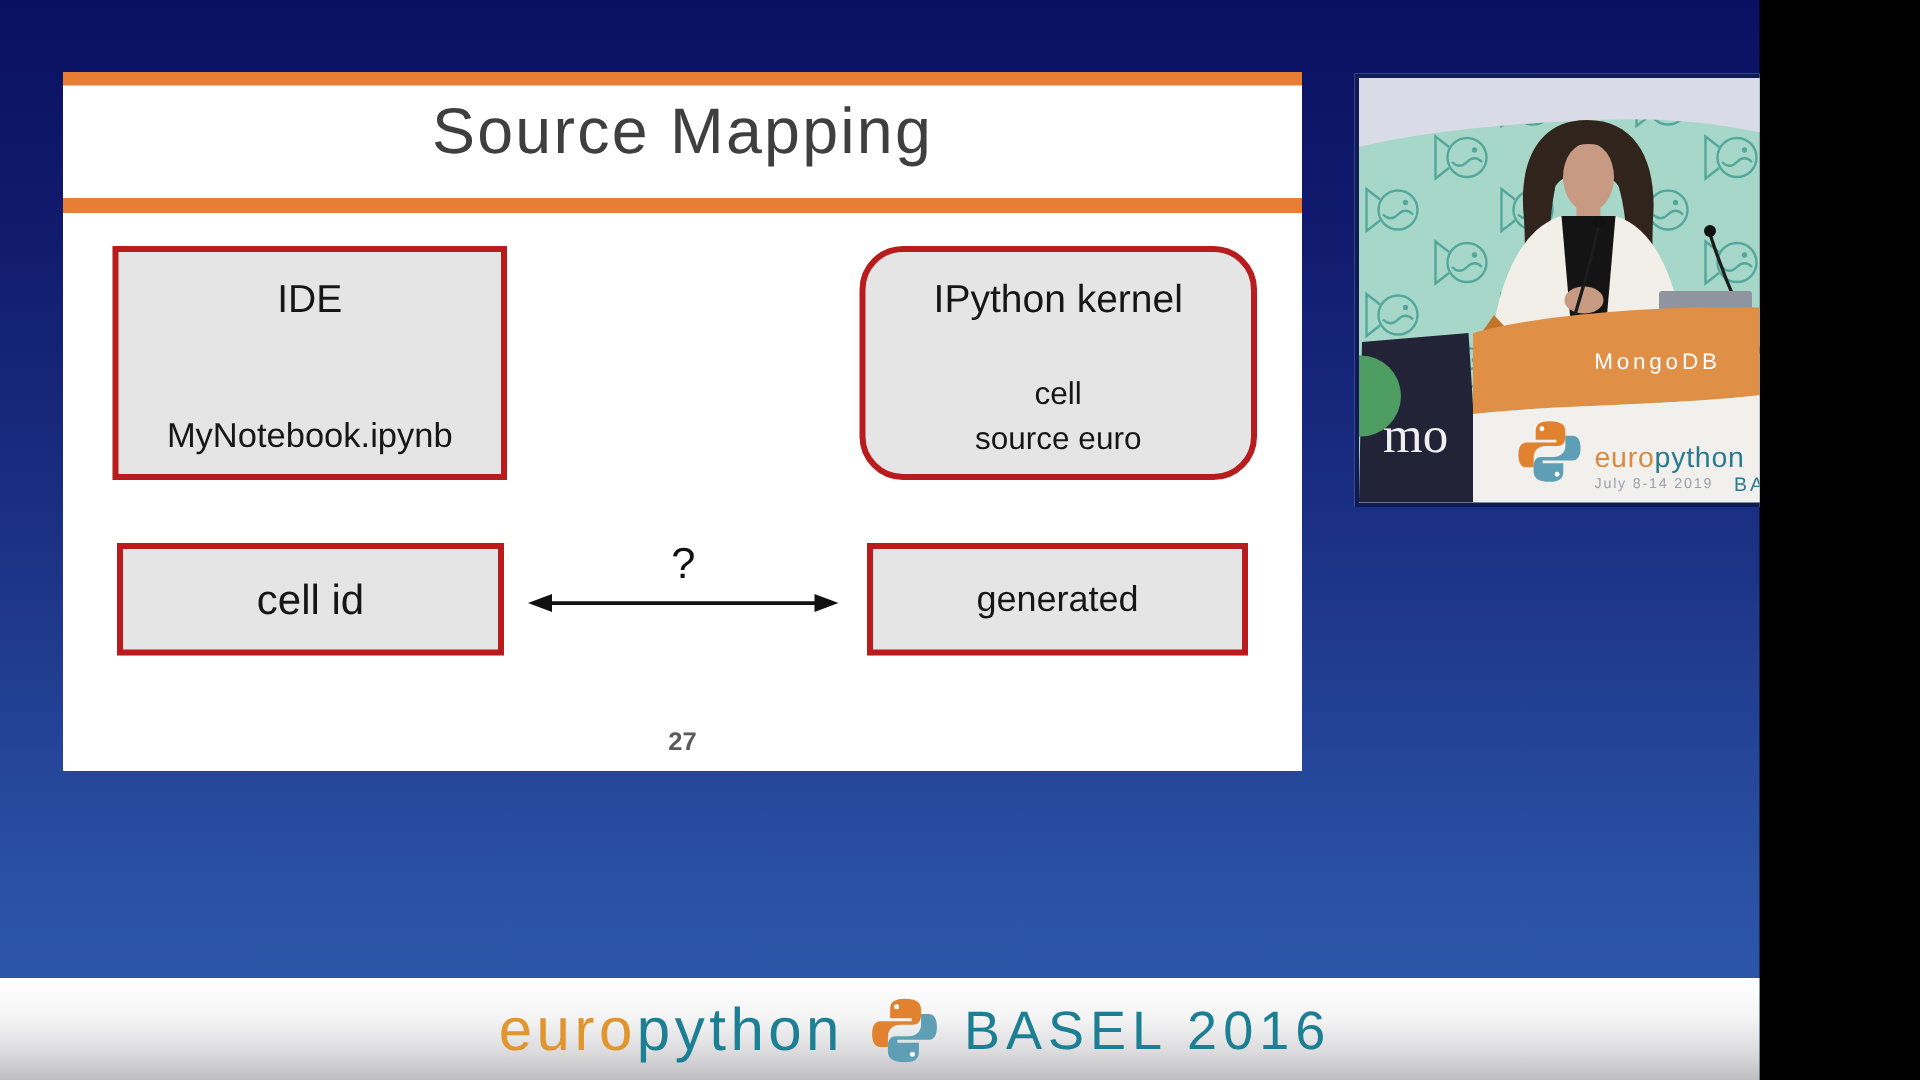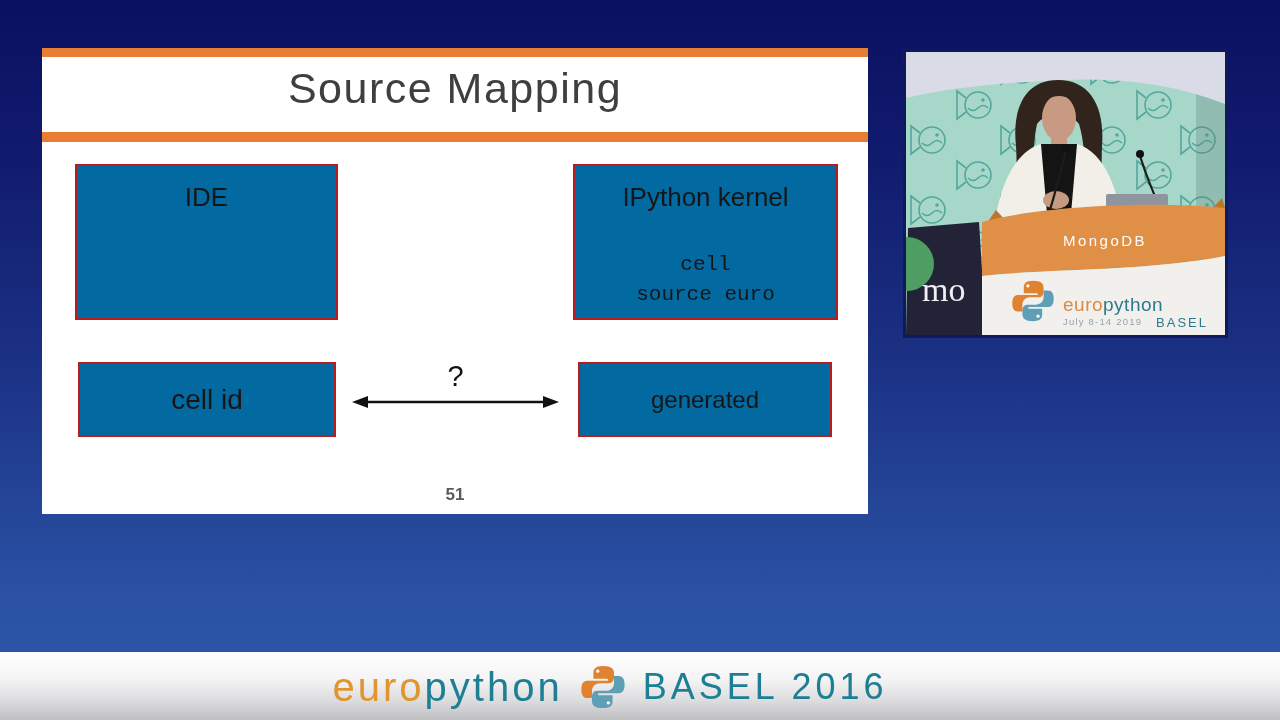--- a/index.html
+++ b/index.html
@@ -1,34 +1,34 @@
 <!DOCTYPE html>
 <html><head>
 <meta charset="utf-8">
 <style>
   html,body{margin:0;padding:0;background:#000;}
   #stage{
-    position:relative;width:1280px;height:720px;overflow:hidden;
+    position:relative;width:1173px;height:720px;overflow:hidden;
     font-family:"Liberation Sans",sans-serif;
     background:linear-gradient(180deg,#0a1061 0%,#111b6e 22%,#1b3184 50%,#2a51a4 82%,#2e57ab 100%);
   }
   
   .slide{position:absolute;left:42px;top:48px;width:826px;height:466px;background:#ffffff;}
   .bar{position:absolute;left:0;width:100%;background:#e87e33;}
   .bar.top{top:0;height:9px;}
   .bar.mid{top:84px;height:10px;}
   .slide-title{position:absolute;top:16px;left:0;width:100%;text-align:center;
     font-size:43px;letter-spacing:1.5px;color:#3f3f3f;}
-  .dbox{position:absolute;border:2px solid #b91c1c;background:#0369a1;color:#161616;box-sizing:border-box;}
+  .dbox{position:absolute;border:4px solid #b91c1c;background:#e5e5e5;color:#161616;box-sizing:border-box;}
   .dbox.ide{left:33px;top:116px;width:263px;height:156px;}
-  .dbox.kernel{left:531px;top:116px;width:265px;height:156px;}
+  .dbox.kernel{left:531px;top:116px;width:265px;height:156px;border-radius:29px;}
   .dbox.cellid{left:36px;top:314px;width:258px;height:75px;display:flex;align-items:center;justify-content:center;font-size:28px;}
   .dbox.generated{left:536px;top:314px;width:254px;height:75px;display:flex;flex-direction:column;align-items:center;justify-content:center;font-size:24px;line-height:30px;}
   .dbox .box-title{position:absolute;top:16px;width:100%;text-align:center;font-size:26px;}
-  .dbox .box-bottom{position:absolute;bottom:12px;width:100%;text-align:center;font-size:23px;font-family:Liberation Mono, monospace;}
+  .dbox .box-bottom{position:absolute;bottom:12px;width:100%;text-align:center;font-size:23px;}
   .dbox.kernel .box-bottom{font-size:21px;line-height:30px;bottom:8px;}
   .qmark{position:absolute;left:308px;top:312px;width:211px;text-align:center;font-size:29px;color:#111;}
   .arrow-wrap{position:absolute;left:308px;top:346px;width:211px;height:16px;}
   .page-num{position:absolute;top:437px;left:0;width:100%;text-align:center;font-size:17px;font-weight:bold;color:#5a5a5a;}
   
   .video{position:absolute;left:903px;top:49px;width:325px;height:289px;
     border:3px solid #111a58;box-sizing:border-box;overflow:hidden;background:#a7d7c9;}
   .video svg{display:block;width:100%;height:100%;}
   .svg-sans{font-family:"Liberation Sans",sans-serif;}
   .svg-serif{font-family:"Liberation Serif",serif;}
@@ -47,20 +47,21 @@
 
 <div id="stage">
 
   <div class="slide">
     <div class="bar top"></div>
     <div class="slide-title">Source Mapping</div>
     <div class="bar mid"></div>
 
     <div class="dbox ide">
       <div class="box-title">IDE</div>
+      <div class="box-bottom">MyNotebook.ipynb</div>
     </div>
 
     <div class="dbox kernel">
       <div class="box-title">IPython kernel</div>
       <div class="box-bottom">
         <div>cell</div>
         <div>source euro</div>
       </div>
     </div>
 
@@ -74,21 +75,21 @@
 
     <div class="qmark">?</div>
     <div class="arrow-wrap">
       <svg viewBox="0 0 211 16" width="211" height="16">
         <line x1="14" y1="8" x2="197" y2="8" stroke="#111" stroke-width="2.5"></line>
         <polygon points="2,8 18,2 18,14" fill="#111"></polygon>
         <polygon points="209,8 193,2 193,14" fill="#111"></polygon>
       </svg>
     </div>
 
-    <div class="page-num">51</div>
+    <div class="page-num">27</div>
   </div>
 
   <div class="video">
     <svg viewBox="0 0 319 283" preserveAspectRatio="none">
       <defs>
         <pattern id="fish" width="90" height="70" patternUnits="userSpaceOnUse">
           <g stroke="#2f9287" stroke-width="1.6" fill="none" opacity="0.7">
             <circle cx="26" cy="18" r="13"></circle>
             <path d="M14,11 L5,4 L5,32 L14,25"></path>
             <circle cx="31" cy="13" r="1.8" fill="#2f9287" stroke="none"></circle>

